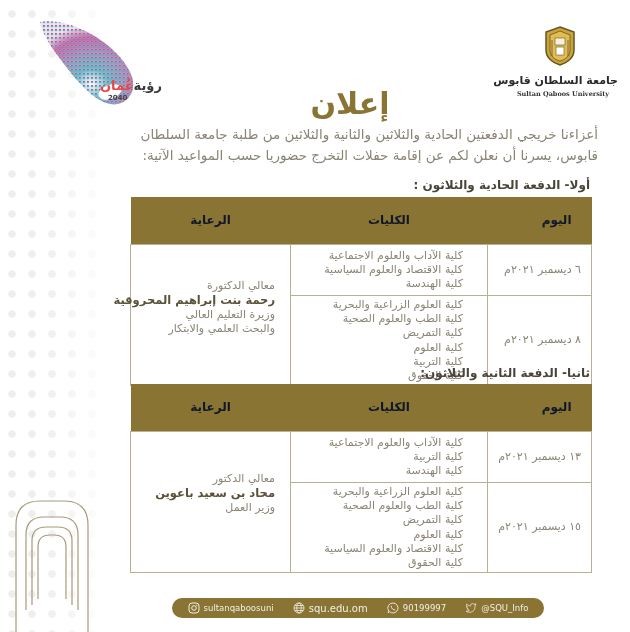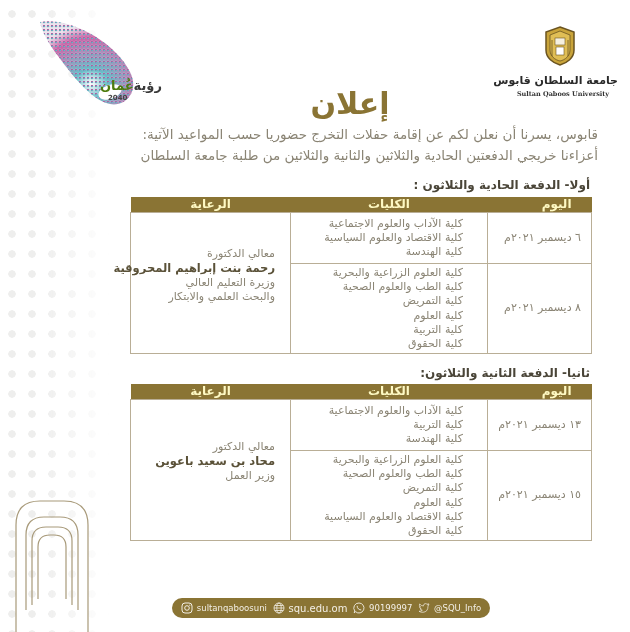--- a/index.html
+++ b/index.html
@@ -17,21 +17,21 @@
     -webkit-mask-image: linear-gradient(to right, #000 40%, transparent 100%);
     mask-image: linear-gradient(to right, #000 40%, transparent 100%);
   }
 
   
   .vision-logo { position: absolute; left: 30px; top: 12px; width: 140px; height: 100px; }
   .vision-text {
     position: absolute; left: 100px; top: 78px; font-size: 13px; font-weight: bold;
     color: #3a3a3a; direction: rtl; white-space: nowrap; letter-spacing: -0.5px;
   }
-  .vision-text .oman { color: #4d7c0f; }
+  .vision-text .oman { color: #ef4444; }
   .vision-year { position: absolute; left: 108px; top: 94px; font-size: 7px; font-weight: bold; color: #444; }
 
   
   .squ-crest {
     position: absolute; left: 543px; top: 26px; width: 34px; height: 40px;
   }
   .squ-ar {
     position: absolute; left: 508px; top: 74px; width: 110px; text-align: center;
     font-size: 11px; font-weight: bold; color: #2a2a2a; direction: rtl; white-space: nowrap;
   }
@@ -54,22 +54,22 @@
   .section-title {
     position: absolute; right: 40px; direction: rtl; text-align: right;
     font-size: 12px; font-weight: bold; color: #4a4538; white-space: nowrap;
   }
 
   table.sched {
     position: absolute; left: 130px; width: 461px; border-collapse: collapse;
     direction: rtl; table-layout: fixed;
   }
   table.sched th {
-    background: #8a7434; color: #fef9c3; font-size: 12px; font-weight: bold;
-    height: 15px; line-height: 15px; padding: 0 6px; border: none;
+    background: #8a7434; color: #0f172a; font-size: 12px; font-weight: bold;
+    height: 15px; line-height: 15px; padding: 16px 6px; border: none;
   }
   table.sched th.c-day { text-align: right; padding-right: 20px; margin-top: 44px; }
   table.sched th.c-col { text-align: center; }
   table.sched th.c-spon { text-align: center; }
   table.sched td {
     border: 1px solid #b9ae96; font-size: 11px; color: #8a8474; vertical-align: middle;
     line-height: 14.3px;
   }
   table.sched td.day { text-align: right; padding-right: 10px; white-space: nowrap; }
   table.sched td.colleges { text-align: right; padding-right: 24px; }
@@ -79,21 +79,21 @@
   .sponsor-line.name { font-weight: bold; color: #5a5138; font-size: 11.5px; }
 
   .note {
     position: absolute; left: 100px; top: 549px; width: 520px; text-align: center;
     direction: rtl; font-size: 11px; font-weight: bold; color: #8a7434; line-height: 16px;
   }
 
   .arch { position: absolute; left: 12px; top: 495px; width: 80px; height: 137px; }
 
   .footer-bar {
-    position: absolute; left: 172px; top: 598px; width: 318px; height: 20px;
+    position: absolute; left: 172px; top: 598px; width: 372px; height: 20px;
     background: #8a7434; border-radius: 10px;
     display: flex; align-items: center; justify-content: space-around; padding: 0 6px;
   }
   .footer-item { display: flex; align-items: center; gap: 4px; color: #f3efe6; white-space: nowrap; }
   .footer-item .lbl { font-size: 8.5px; }
   .footer-item.web .lbl { font-size: 10px; }
   .footer-item svg { width: 12px; height: 12px; display: block; }
 </style>
 </head>
 <body>
@@ -133,22 +133,22 @@
     <line x1="9" y1="14" x2="9" y2="30" stroke="#6b5420" stroke-width="0.8"></line>
     <line x1="25" y1="14" x2="25" y2="30" stroke="#6b5420" stroke-width="0.8"></line>
   </svg>
   <div class="squ-ar">جامعة السلطان قابوس</div>
   <div class="squ-en">Sultan Qaboos University</div>
 </div>
 
 <h1 class="title">إعلان</h1>
 
 <div class="intro">
+  <div>أعزاءنا خريجي الدفعتين الحادية والثلاثين والثانية والثلاثين من طلبة جامعة السلطان</div>
   <div>قابوس، يسرنا أن نعلن لكم عن إقامة حفلات التخرج حضوريا حسب المواعيد الآتية:</div>
-  <div>أعزاءنا خريجي الدفعتين الحادية والثلاثين والثانية والثلاثين من طلبة جامعة السلطان</div>
 </div>
 
 <div class="section-title" style="top:178px;">أولا- الدفعة الحادية والثلاثون :</div>
 <table class="sched" style="top:197px;">
   <colgroup>
       <col style="width:104px">
       <col style="width:197px">
       <col style="width:160px">
     </colgroup>
   <thead>

